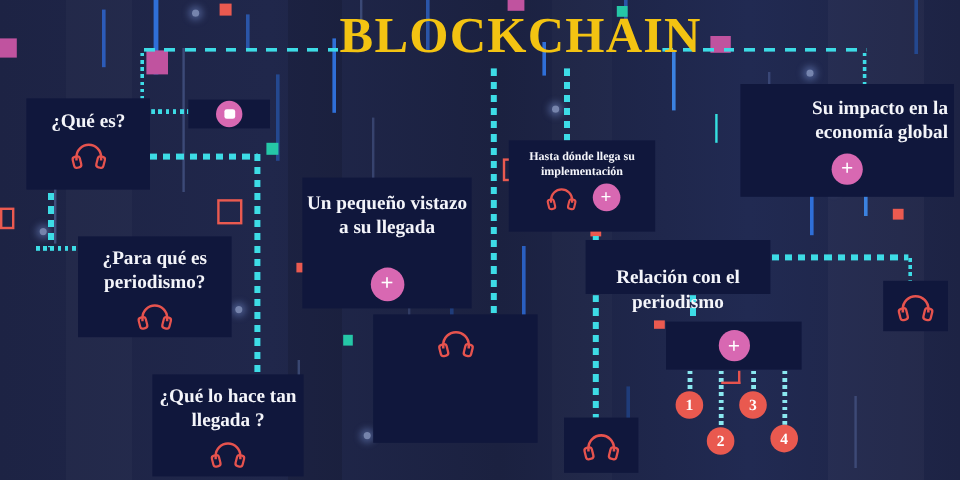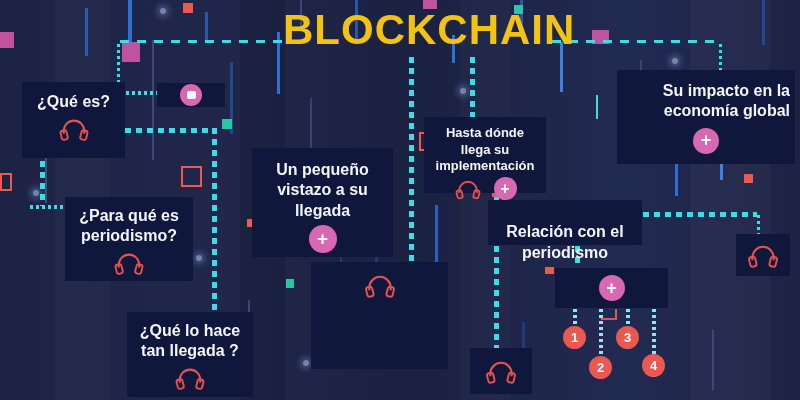--- a/index.html
+++ b/index.html
@@ -3,21 +3,21 @@
 <meta charset="utf-8">
 <style>
   :root{
     --c-bg:#1c2242; --c-box:#10173c; --c-title:#f3c312; --c-connector:#3ddce6;
     --c-headphones:#e6534e; --c-plus:#d868b2; --c-marker:#e9594f; --c-text:#f4f5fa;
   }
   html,body{margin:0;padding:0;background:#0d1126;}
   .stage{
     position:relative;width:800px;height:400px;overflow:hidden;
     background:linear-gradient(90deg,#1d2344 0%,#20274b 28%,#1b2140 52%,#212a52 78%,#1d2344 100%);
-    font-family:Liberation Sans, sans-serif;
+    font-family:Liberation Serif, serif;
   }
   .deco,.conn{position:absolute;}
   .conn{z-index:3;}
   .dash-h{height:5px;background:repeating-linear-gradient(90deg,var(--c-connector) 0 6px,transparent 6px 11px);}
   .dash-v{width:5px;background:repeating-linear-gradient(180deg,var(--c-connector) 0 6px,transparent 6px 11px);}
   .dash-h-lg{height:3px;background:repeating-linear-gradient(90deg,var(--c-connector) 0 9px,transparent 9px 17px);}
   .dash-h-sm{height:4px;background:repeating-linear-gradient(90deg,var(--c-connector) 0 3px,transparent 3px 6px);}
   .dot-v{width:3px;background:repeating-linear-gradient(180deg,var(--c-connector) 0 3px,transparent 3px 6px);}
   .dash-v-sm{width:4px;background:repeating-linear-gradient(180deg,#8ae8ef 0 3px,transparent 3px 6px);}
   .red-seg{position:absolute;background:var(--c-headphones);z-index:3;}
@@ -158,37 +158,37 @@
 
   <div class="box" style="left:127px;top:312px;width:126px;height:76px;padding-top:9px;gap:2px;">
     <div class="box-label" style="width:118px;">¿Qué lo hace tan llegada ?</div>
     <svg class="hp" width="32" height="28" viewBox="0 0 34 30">
       <path d="M6 20 v-3 a11 11 0 0 1 22 0 v3" fill="none" stroke="var(--c-headphones)" stroke-width="2.2"></path>
       <rect x="3.2" y="16.5" width="6.5" height="10" rx="2.4" fill="none" stroke="var(--c-headphones)" stroke-width="2" transform="rotate(-14 6.5 21.5)"></rect>
       <rect x="24.3" y="16.5" width="6.5" height="10" rx="2.4" fill="none" stroke="var(--c-headphones)" stroke-width="2" transform="rotate(14 27.5 21.5)"></rect>
     </svg>
   </div>
 
-  <div class="box" style="left:252px;top:148px;width:141px;height:97px;padding-top:12px;gap:4px;">
+  <div class="box" style="left:252px;top:148px;width:141px;height:97px;padding-top:12px;gap:22px;">
     <div class="box-label" style="width:134px;">Un pequeño vistazo a su llegada</div>
     <div class="plus" style="width:28px;height:28px;font-size:19px;">
         <span>+</span>
       </div>
   </div>
 
   <div class="box" style="left:311px;top:262px;width:137px;height:98px;padding-top:9px;gap:5px;">
     <svg class="hp" width="34" height="29" viewBox="0 0 34 30">
       <path d="M6 20 v-3 a11 11 0 0 1 22 0 v3" fill="none" stroke="var(--c-headphones)" stroke-width="2.2"></path>
       <rect x="3.2" y="16.5" width="6.5" height="10" rx="2.4" fill="none" stroke="var(--c-headphones)" stroke-width="2" transform="rotate(-14 6.5 21.5)"></rect>
       <rect x="24.3" y="16.5" width="6.5" height="10" rx="2.4" fill="none" stroke="var(--c-headphones)" stroke-width="2" transform="rotate(14 27.5 21.5)"></rect>
     </svg>
   </div>
 
   <div class="box" style="left:424px;top:117px;width:122px;height:68px;padding-top:8px;gap:2px;">
-    <div class="box-label" style="width:100px;font-size:13px;">Hasta dónde llega su implementación</div>
+    <div class="box-label" style="width:100px;font-size:10px;">Hasta dónde llega su implementación</div>
     <div style="display:flex;flex-direction:row;align-items:center;gap:12px;">
       <svg class="hp" width="28" height="24" viewBox="0 0 34 30">
         <path d="M6 20 v-3 a11 11 0 0 1 22 0 v3" fill="none" stroke="var(--c-headphones)" stroke-width="2.4"></path>
         <rect x="3.2" y="16.5" width="6.5" height="10" rx="2.4" fill="none" stroke="var(--c-headphones)" stroke-width="2.2" transform="rotate(-14 6.5 21.5)"></rect>
         <rect x="24.3" y="16.5" width="6.5" height="10" rx="2.4" fill="none" stroke="var(--c-headphones)" stroke-width="2.2" transform="rotate(14 27.5 21.5)"></rect>
       </svg>
       <div class="plus" style="width:23px;height:23px;font-size:16px;">
           <span>+</span>
         </div>
     </div>

